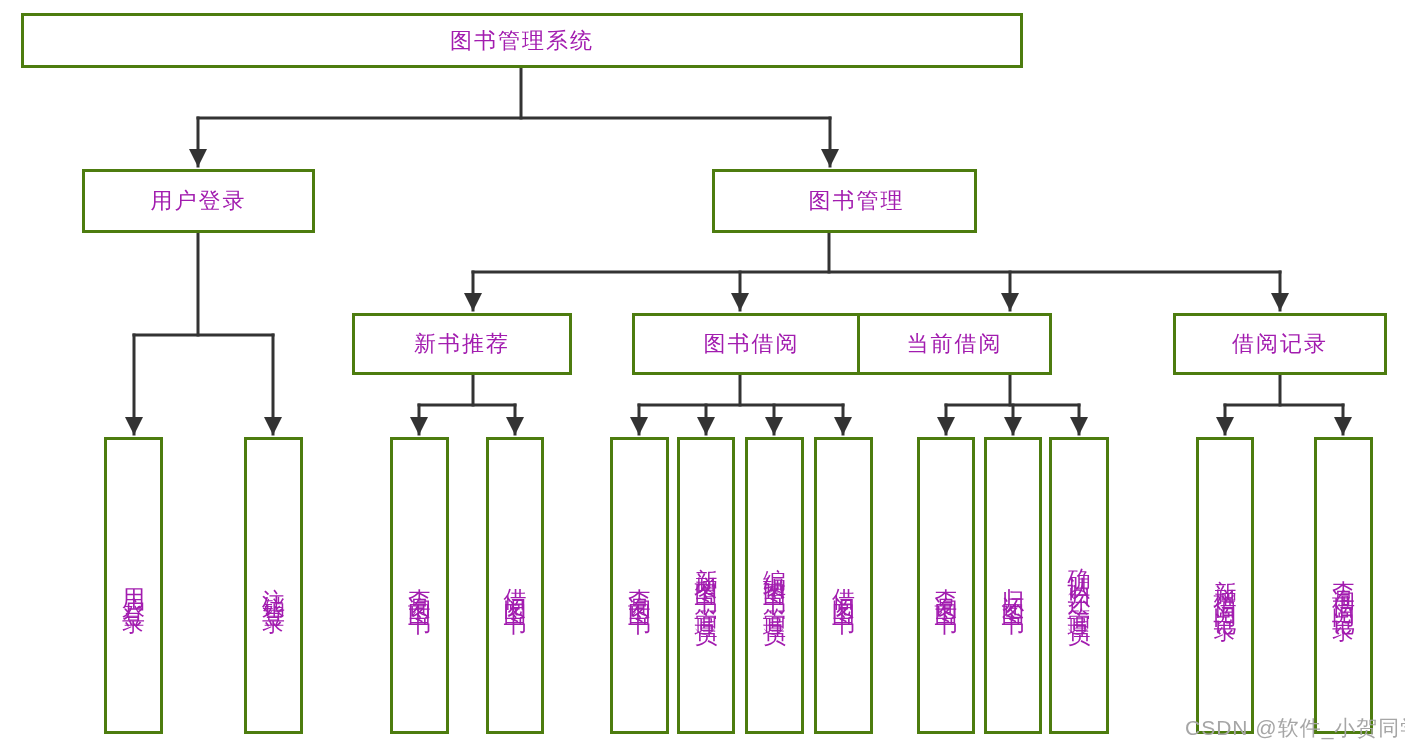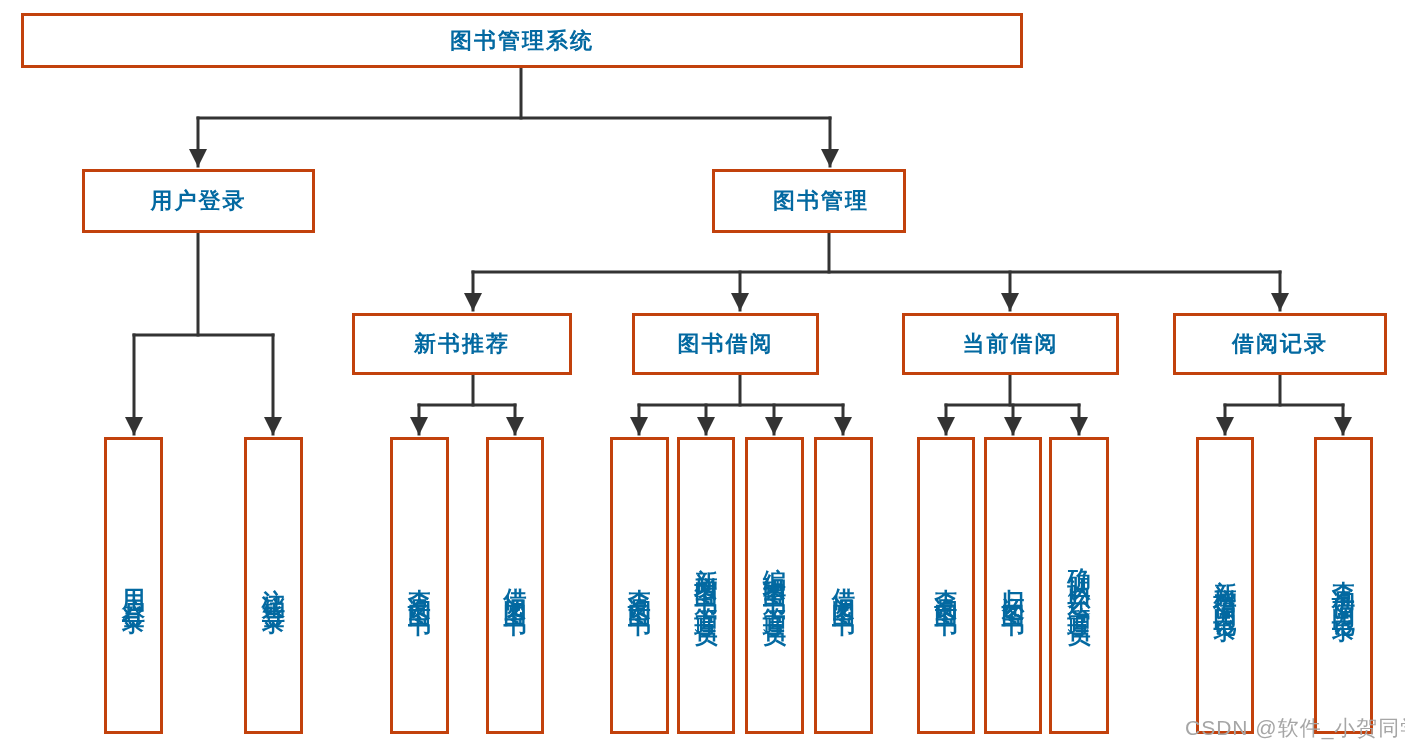--- a/index.html
+++ b/index.html
@@ -17,48 +17,47 @@
   }
   #connectors {
     position: absolute;
     left: 0;
     top: 0;
     z-index: 1;
   }
   .box {
     position: absolute;
     box-sizing: border-box;
-    border: 3px solid #c2410c;
+    border: 3px solid #4d7c0f;
     background: #ffffff;
-    color: #0369a1;
+    color: #a21caf;
     display: flex;
     align-items: center;
     justify-content: center;
     z-index: 2;
-    font-weight: bold;
   }
   .hbox {
     font-size: 22px;
     letter-spacing: 2px;
     white-space: nowrap;
   }
   .vbox {
     writing-mode: vertical-rl;
     text-orientation: mixed;
     font-size: 23px;
     letter-spacing: 8px;
     line-height: 1;
   }
   .root-box    { left: 21px;  top: 13px;  width: 1002px; height: 55px; }
   .lvl2-a      { left: 82px;  top: 169px; width: 233px;  height: 64px; }
-  .lvl2-b      { left: 712px; top: 169px; width: 194px;  height: 64px; padding-left: 24px; }
+  .lvl2-b      { left: 712px; top: 169px; width: 265px;  height: 64px; padding-left: 24px; }
   .lvl3        { top: 313px; height: 62px; }
   .lvl3-a      { left: 352px;  width: 220px; }
-  .lvl3-b      { left: 632px;  width: 187px; }
-  .lvl3-c      { left: 902px;  width: 217px; }
+  .lvl3-b      { left: 632px;  width: 239px; }
+  .lvl3-c      { left: 857px;  width: 195px; }
   .lvl3-d      { left: 1173px; width: 214px; }
   .leaf        { top: 437px; height: 297px; }
   .leaf-1  { left: 104px;  width: 59px; }
   .leaf-2  { left: 244px;  width: 59px; }
   .leaf-3  { left: 390px;  width: 59px; }
   .leaf-4  { left: 486px;  width: 58px; }
   .leaf-5  { left: 610px;  width: 59px; }
   .leaf-6  { left: 677px;  width: 58px; }
   .leaf-7  { left: 745px;  width: 59px; }
   .leaf-8  { left: 814px;  width: 59px; }

